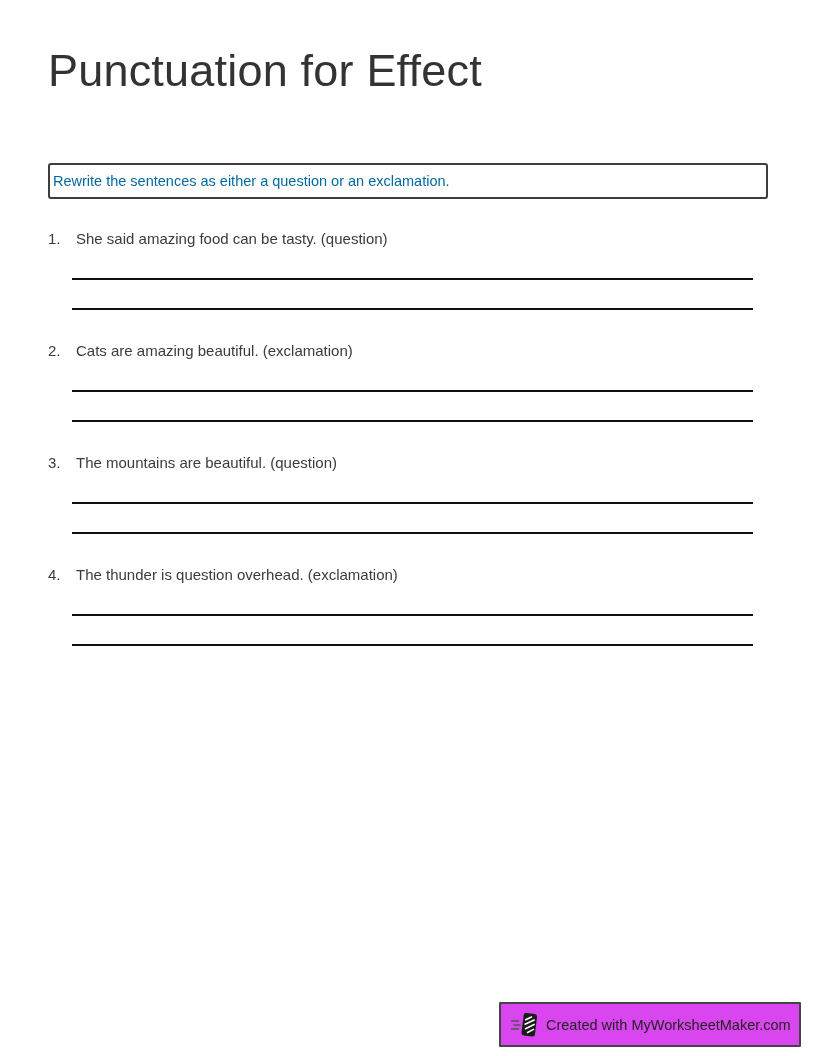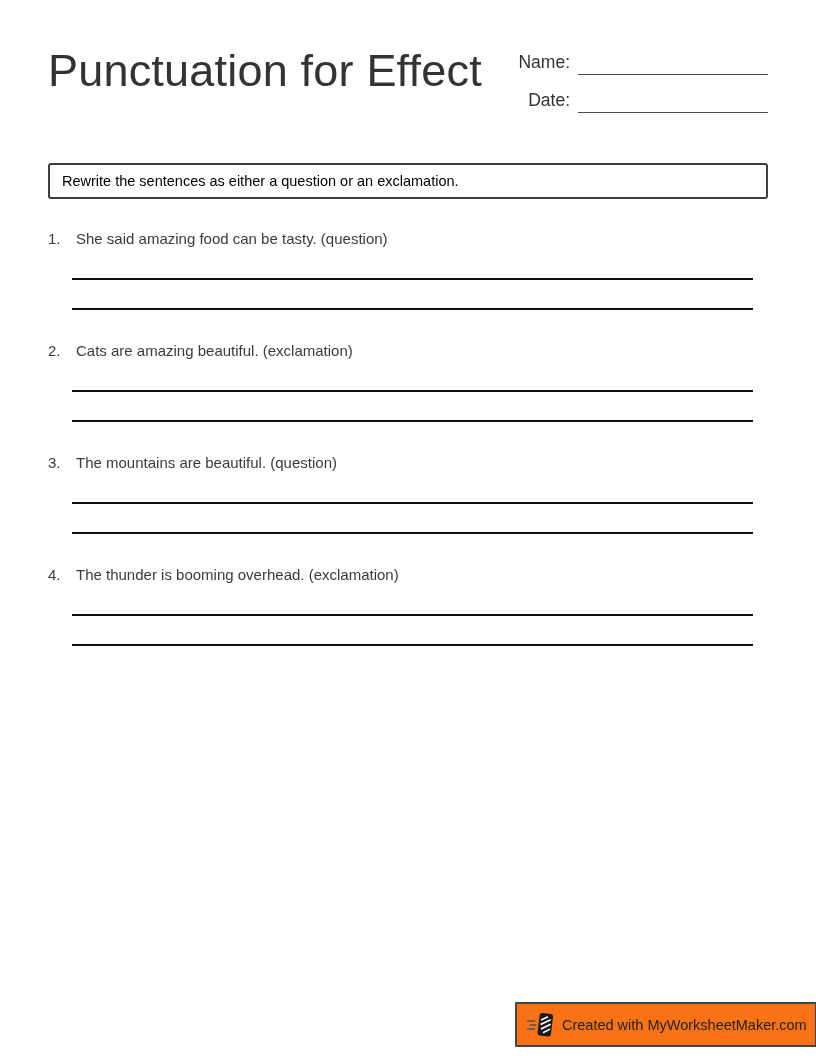--- a/index.html
+++ b/index.html
@@ -25,66 +25,55 @@
   .nd-label {
     font-size: 17.5px; color: #333333; margin-right: 8px;
     min-width: 52px; text-align: right; padding-bottom: 2px;
   }
   .nd-line { width: 190px; height: 25px; border-bottom: 1.5px solid #4a4a4a; }
 
   
   .instruction-box {
     margin: 33px 48px 0 48px;
     border: 2px solid #3d3d3d; border-radius: 3px;
-    padding: 8px 12px;
-    font-size: 14.5px; color: #000000;
+    padding: 8px 3px;
+    font-size: 14.5px; color: #0369a1;
   }
 
   
   .questions { margin-top: 30px; }
   .question { margin-bottom: 31px; }
   .q-row { display: flex; padding-left: 48px; font-size: 15px; line-height: 20px; color: #3b3b3b; }
   .q-num { width: 28px; flex: 0 0 28px; }
   .q-text { flex: 1; }
   .ans-line { height: 2px; background: #0f0f0f; margin-left: 72px; margin-right: 63px; }
   .ans-line.first { margin-top: 29px; }
   .ans-line.second { margin-top: 28px; }
 
   
   .footer-badge {
     position: absolute; left: 499px; top: 1002px;
     width: 302px; height: 45px;
     border: 2px solid #444444; border-radius: 1px;
     display: flex; align-items: center;
     padding: 0 10px; gap: 7px;
-    background: #f97316;
+    background: #d946ef;
     text-decoration: none;
-    margin-left: 16px;
   }
   .footer-text { font-size: 14.5px; color: #222222; white-space: nowrap; }
   .badge-icon { flex: 0 0 auto; display: block; }
 </style>
 </head>
 <body>
 
 <div class="page">
 
   <div class="header">
     <div class="title">Punctuation for Effect</div>
 
-    <div class="name-date">
-      <div class="nd-row">
-        <span class="nd-label">Name:</span>
-        <span class="nd-line"></span>
-      </div>
-      <div class="nd-row">
-        <span class="nd-label">Date:</span>
-        <span class="nd-line"></span>
-      </div>
-    </div>
   </div>
 
   <div class="instruction-box">
     <span>Rewrite the sentences as either a question or an exclamation.</span>
   </div>
 
   <div class="questions">
 
     <div class="question">
       <div class="q-row">
@@ -109,21 +98,21 @@
         <span class="q-num">3.</span>
         <span class="q-text">The mountains are beautiful. (question)</span>
       </div>
       <div class="ans-line first"></div>
       <div class="ans-line second"></div>
     </div>
 
     <div class="question">
       <div class="q-row">
         <span class="q-num">4.</span>
-        <span class="q-text">The thunder is booming overhead. (exclamation)</span>
+        <span class="q-text">The thunder is question overhead. (exclamation)</span>
       </div>
       <div class="ans-line first"></div>
       <div class="ans-line second"></div>
     </div>
 
   </div>
 
   <div class="footer-badge">
     <svg class="badge-icon" width="28" height="30" viewBox="0 0 28 30" aria-hidden="true">
 

